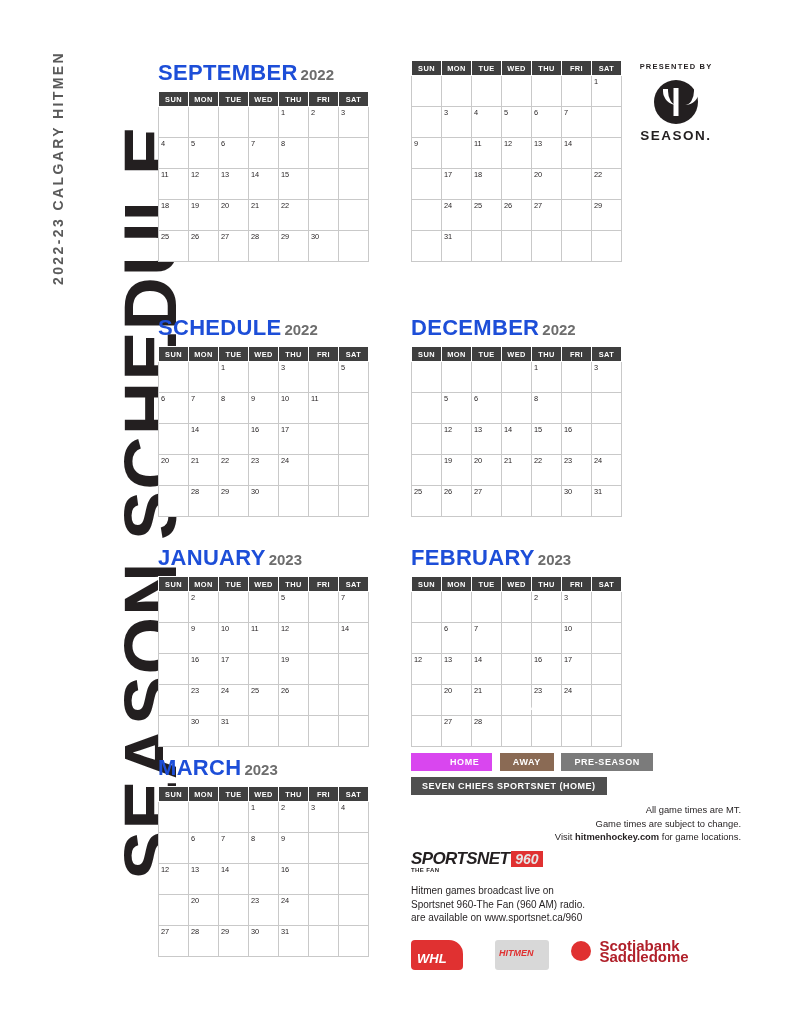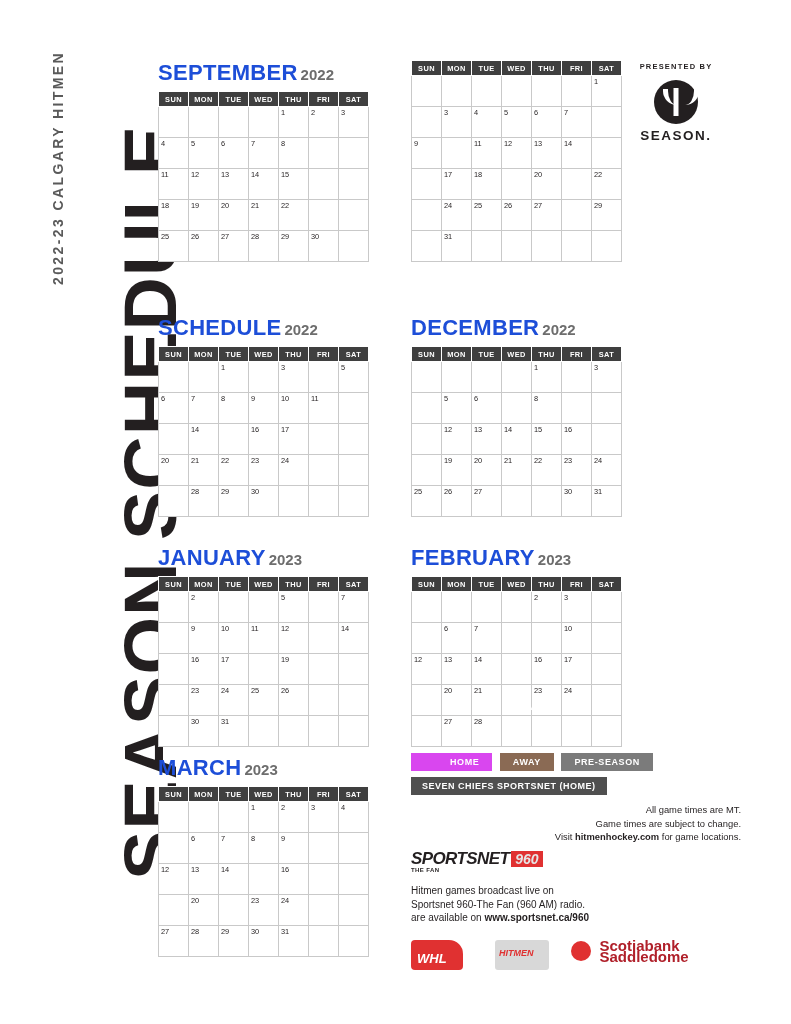--- a/index.html
+++ b/index.html
@@ -89,21 +89,21 @@
 
   .notes{position:absolute;left:411px;top:803px;width:330px;font-size:9.4px;line-height:13.5px;color:#231f20;text-align:right;}
   .notes b{font-weight:bold;}
 
   .sportsnet{position:absolute;left:411px;top:849px;}
   .sn-word{font-size:17px;font-weight:bold;font-style:italic;letter-spacing:-.6px;color:#231f20;}
   .sn-960{display:inline-block;background:#e03131;color:#e5e5e5;font-size:14px;font-weight:bold;font-style:italic;padding:0 4px;margin-left:2px;}
   .sn-sub{font-size:6px;font-weight:bold;color:#231f20;letter-spacing:.4px;margin-top:-2px;}
 
   .broadcast{position:absolute;left:411px;top:884px;width:340px;font-size:10px;line-height:13.5px;color:#231f20;}
-  .broadcast b{font-weight:bold;}
+  .broadcast b{font-weight:normal;}
 
   .sponsors{position:absolute;left:411px;top:940px;width:340px;height:46px;}
   .sp{position:absolute;top:0;}
   .whl{left:0;width:56px;}
   .whl-badge{width:52px;height:30px;background:#e03131;border-radius:4px 14px 4px 4px;position:relative;}
   .whl-badge span{position:absolute;left:6px;bottom:4px;color:#ffffff;font-size:13px;font-weight:bold;font-style:italic;}
   .hitmen{left:84px;width:58px;}
   .hitmen-badge{width:54px;height:30px;background:#d8d8d8;border-radius:3px;position:relative;}
   .hitmen-badge span{position:absolute;left:4px;top:8px;color:#e03131;font-size:9px;font-weight:bold;font-style:italic;}
   .sbs{left:160px;width:120px;}

